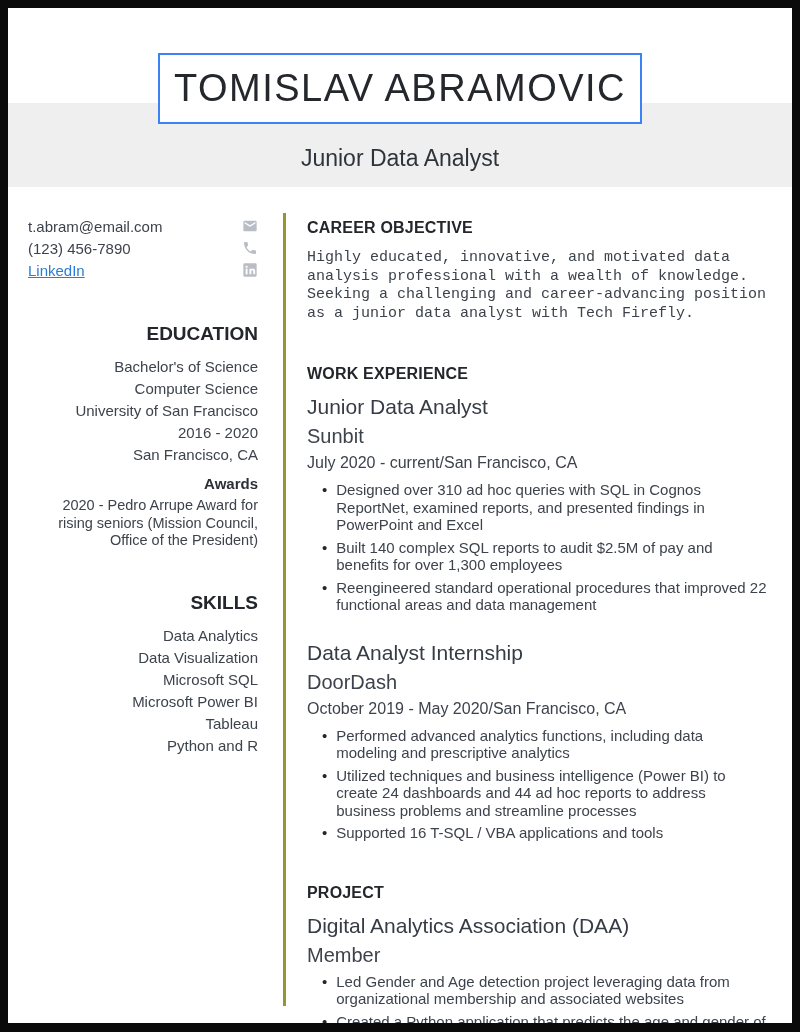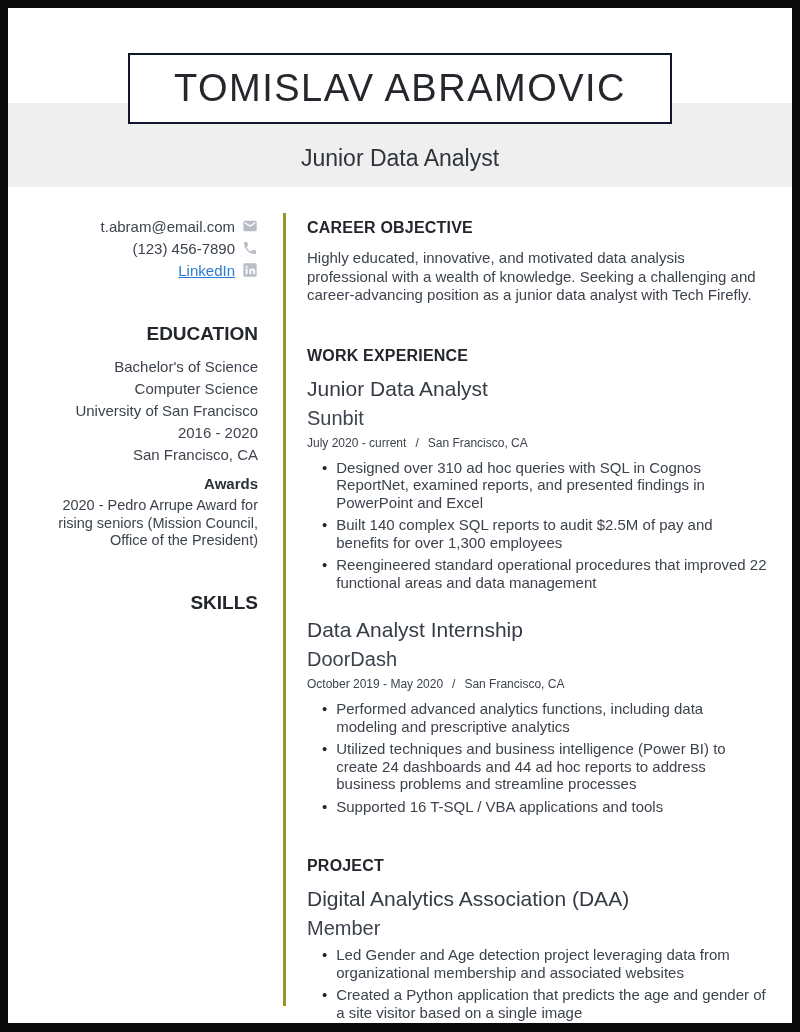--- a/index.html
+++ b/index.html
@@ -6,51 +6,51 @@
   .frame { position:relative; width:800px; height:1032px; background:#0a0a0a;
            font-family:"Liberation Sans", sans-serif; }
   .sheet { position:absolute; left:8px; top:8px; width:784px; height:1015px;
            background:#fff; overflow:hidden; }
 
   
   .band { position:absolute; left:0; top:95px; width:100%; height:84px;
           background:#efefef; display:flex; align-items:flex-end; justify-content:center; z-index:1; }
   .subtitle { font-size:23px; color:#2f343b; padding-bottom:15px; }
   .name-box { position:absolute; left:50%; top:45px; transform:translateX(-50%);
-              width:544px; height:71px; box-sizing:border-box; border:2px solid #0f172a;
+              width:484px; height:71px; box-sizing:border-box; border:2px solid #3b82f6;
               background:#fff; display:flex; align-items:center; justify-content:center; z-index:2; }
   .name { font-size:38px; letter-spacing:1.5px; color:#24272c; font-weight:500; white-space:nowrap; }
 
   
   .columns { position:absolute; left:0; top:205px; width:100%; bottom:0; display:flex; }
   .sidebar { width:275px; box-sizing:border-box; padding:2px 25px 0 20px; text-align:right; }
   .divider { width:3px; background:#95972e; margin-bottom:17px; }
   .main { flex:1; box-sizing:border-box; padding:2px 25px 0 21px; }
 
   
   .side-section { margin-bottom:42px; }
   .side-heading { font-size:19px; font-weight:700; color:#23262b; margin:0 0 11px; }
-  .contact-item { display:flex; justify-content:flex-end; align-items:center; gap:7px;
+  .contact-item { display:flex; justify-content:space-between; align-items:center; gap:7px;
                   height:22px; font-size:15px; color:#3d434c; }
   .contact-icon { width:16px; height:16px; display:inline-flex; flex:0 0 auto; }
   .contact-icon svg { width:16px; height:16px; fill:#b9bec6; }
   a.link, .link { color:#2b7bd4; text-decoration:underline; cursor:pointer; }
   .side-line { font-size:15px; line-height:22px; color:#3d434c; }
   .awards-label { font-size:15px; font-weight:700; color:#2b2f36; line-height:22px; margin-top:7px; }
   .awards-text { font-size:14.5px; line-height:17.5px; color:#3d434c; margin-top:2px; }
 
   
   .main-section { margin-bottom:42px; }
   .main-heading { font-size:16px; font-weight:700; color:#23262b; margin:4px 0 12px; letter-spacing:.2px; }
-  .objective-text { font-size:15px; line-height:18.5px; color:#3d434c; margin:0; max-width:462px; }
+  .objective-text { font-size:15px; line-height:18.5px; color:#3d434c; margin:0; max-width:462px;font-family:Liberation Mono, monospace; }
   .job { margin-bottom:27px; }
   .job:last-child { margin-bottom:0; }
   .job-title { font-size:21px; color:#363c45; margin:0 0 6px; font-weight:400; }
   .job-company { font-size:20px; color:#3d434c; margin:0 0 6px; }
-  .job-meta { display:flex; gap:9px; font-size:12px; color:#3d434c; margin:0 0 9px; }
+  .job-meta { display:flex; font-size:16px; color:#3d434c; margin:0 0 9px; }
   .bullets { list-style:none; margin:0; padding:0; max-width:468px; }
   .bullets li { display:flex; gap:9px; padding-left:15px; margin-bottom:5px;
                 font-size:15px; line-height:17.5px; color:#3d434c; }
   .dot { color:#23262b; flex:0 0 auto; }
 </style>
 </head>
 <body>
 
 <div class="frame">
   <div class="sheet">
@@ -109,20 +109,28 @@
               <div class="side-line">University of San Francisco</div>
               <div class="side-line">2016 - 2020</div>
               <div class="side-line">San Francisco, CA</div>
             </div>
           <div class="awards-label">Awards</div>
           <div class="awards-text">2020 - Pedro Arrupe Award for rising seniors (Mission Council, Office of the President)</div>
         </div>
 
         <div class="side-section">
           <h2 class="side-heading">SKILLS</h2>
+          <div>
+              <div class="side-line">Data Analytics</div>
+              <div class="side-line">Data Visualization</div>
+              <div class="side-line">Microsoft SQL</div>
+              <div class="side-line">Microsoft Power BI</div>
+              <div class="side-line">Tableau</div>
+              <div class="side-line">Python and R</div>
+            </div>
         </div>
 
 
       </div>
 
       <div class="divider"></div>
 
       <div class="main">
 
         <div class="main-section">

